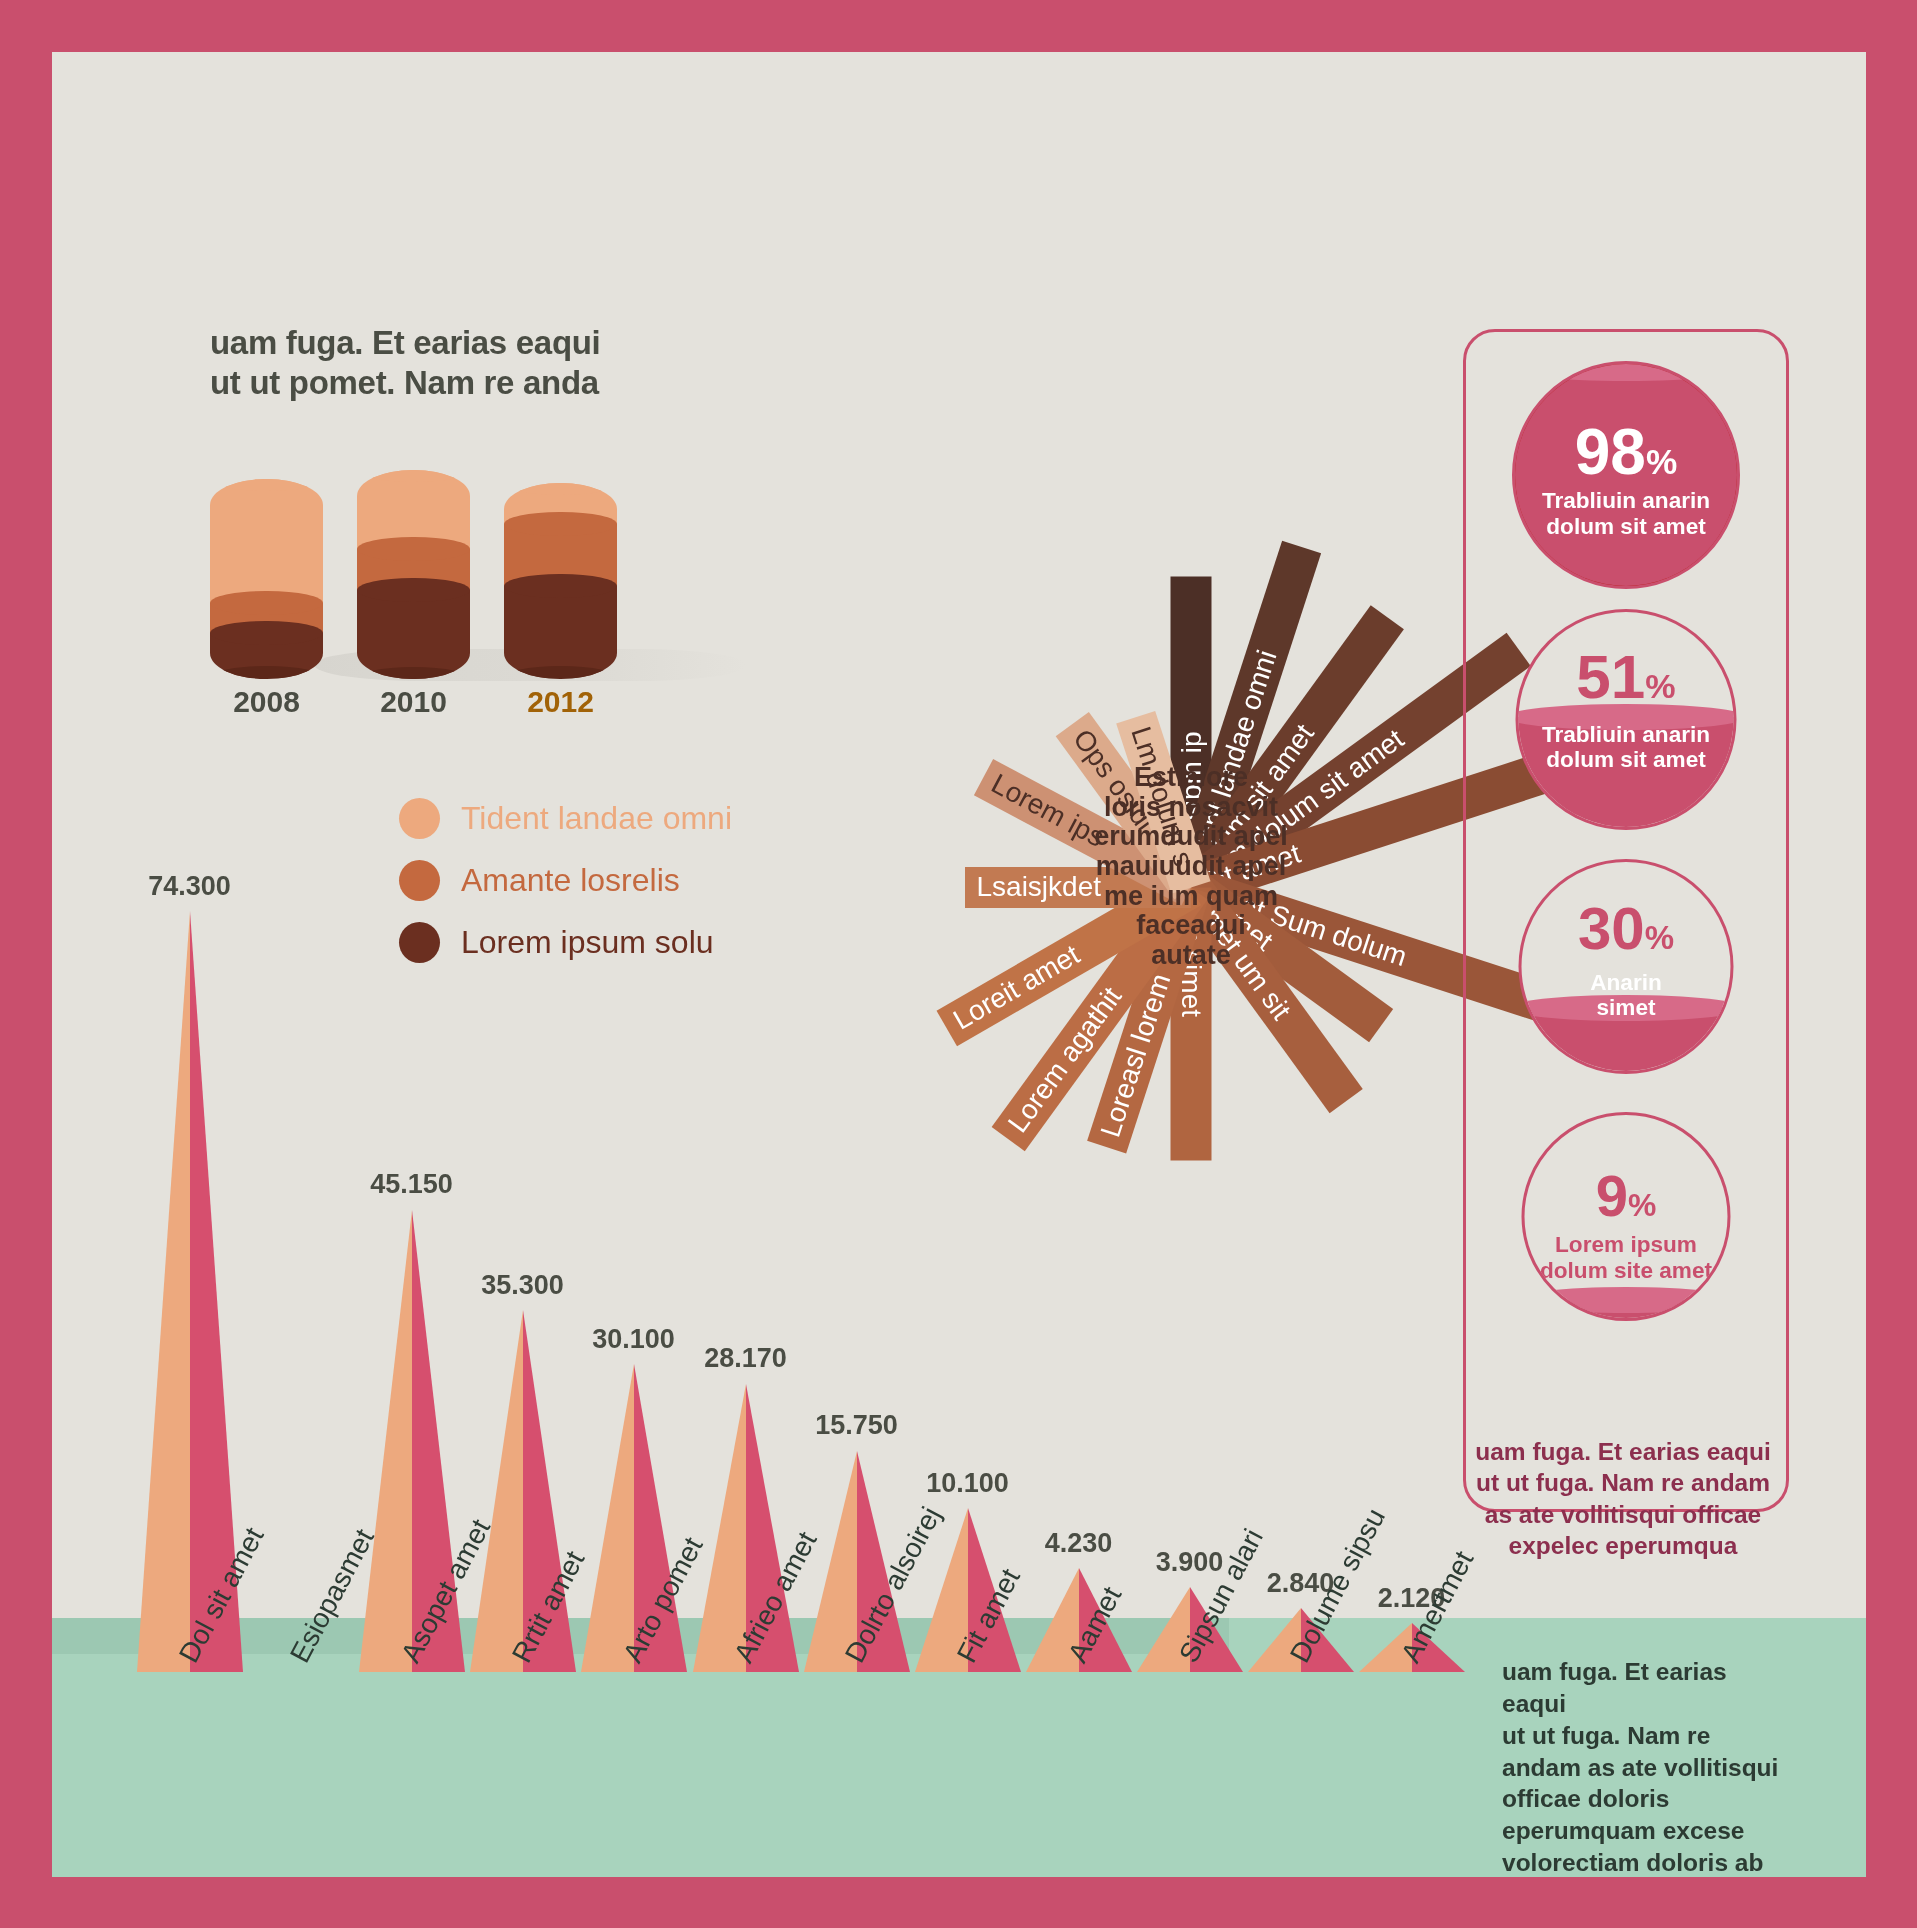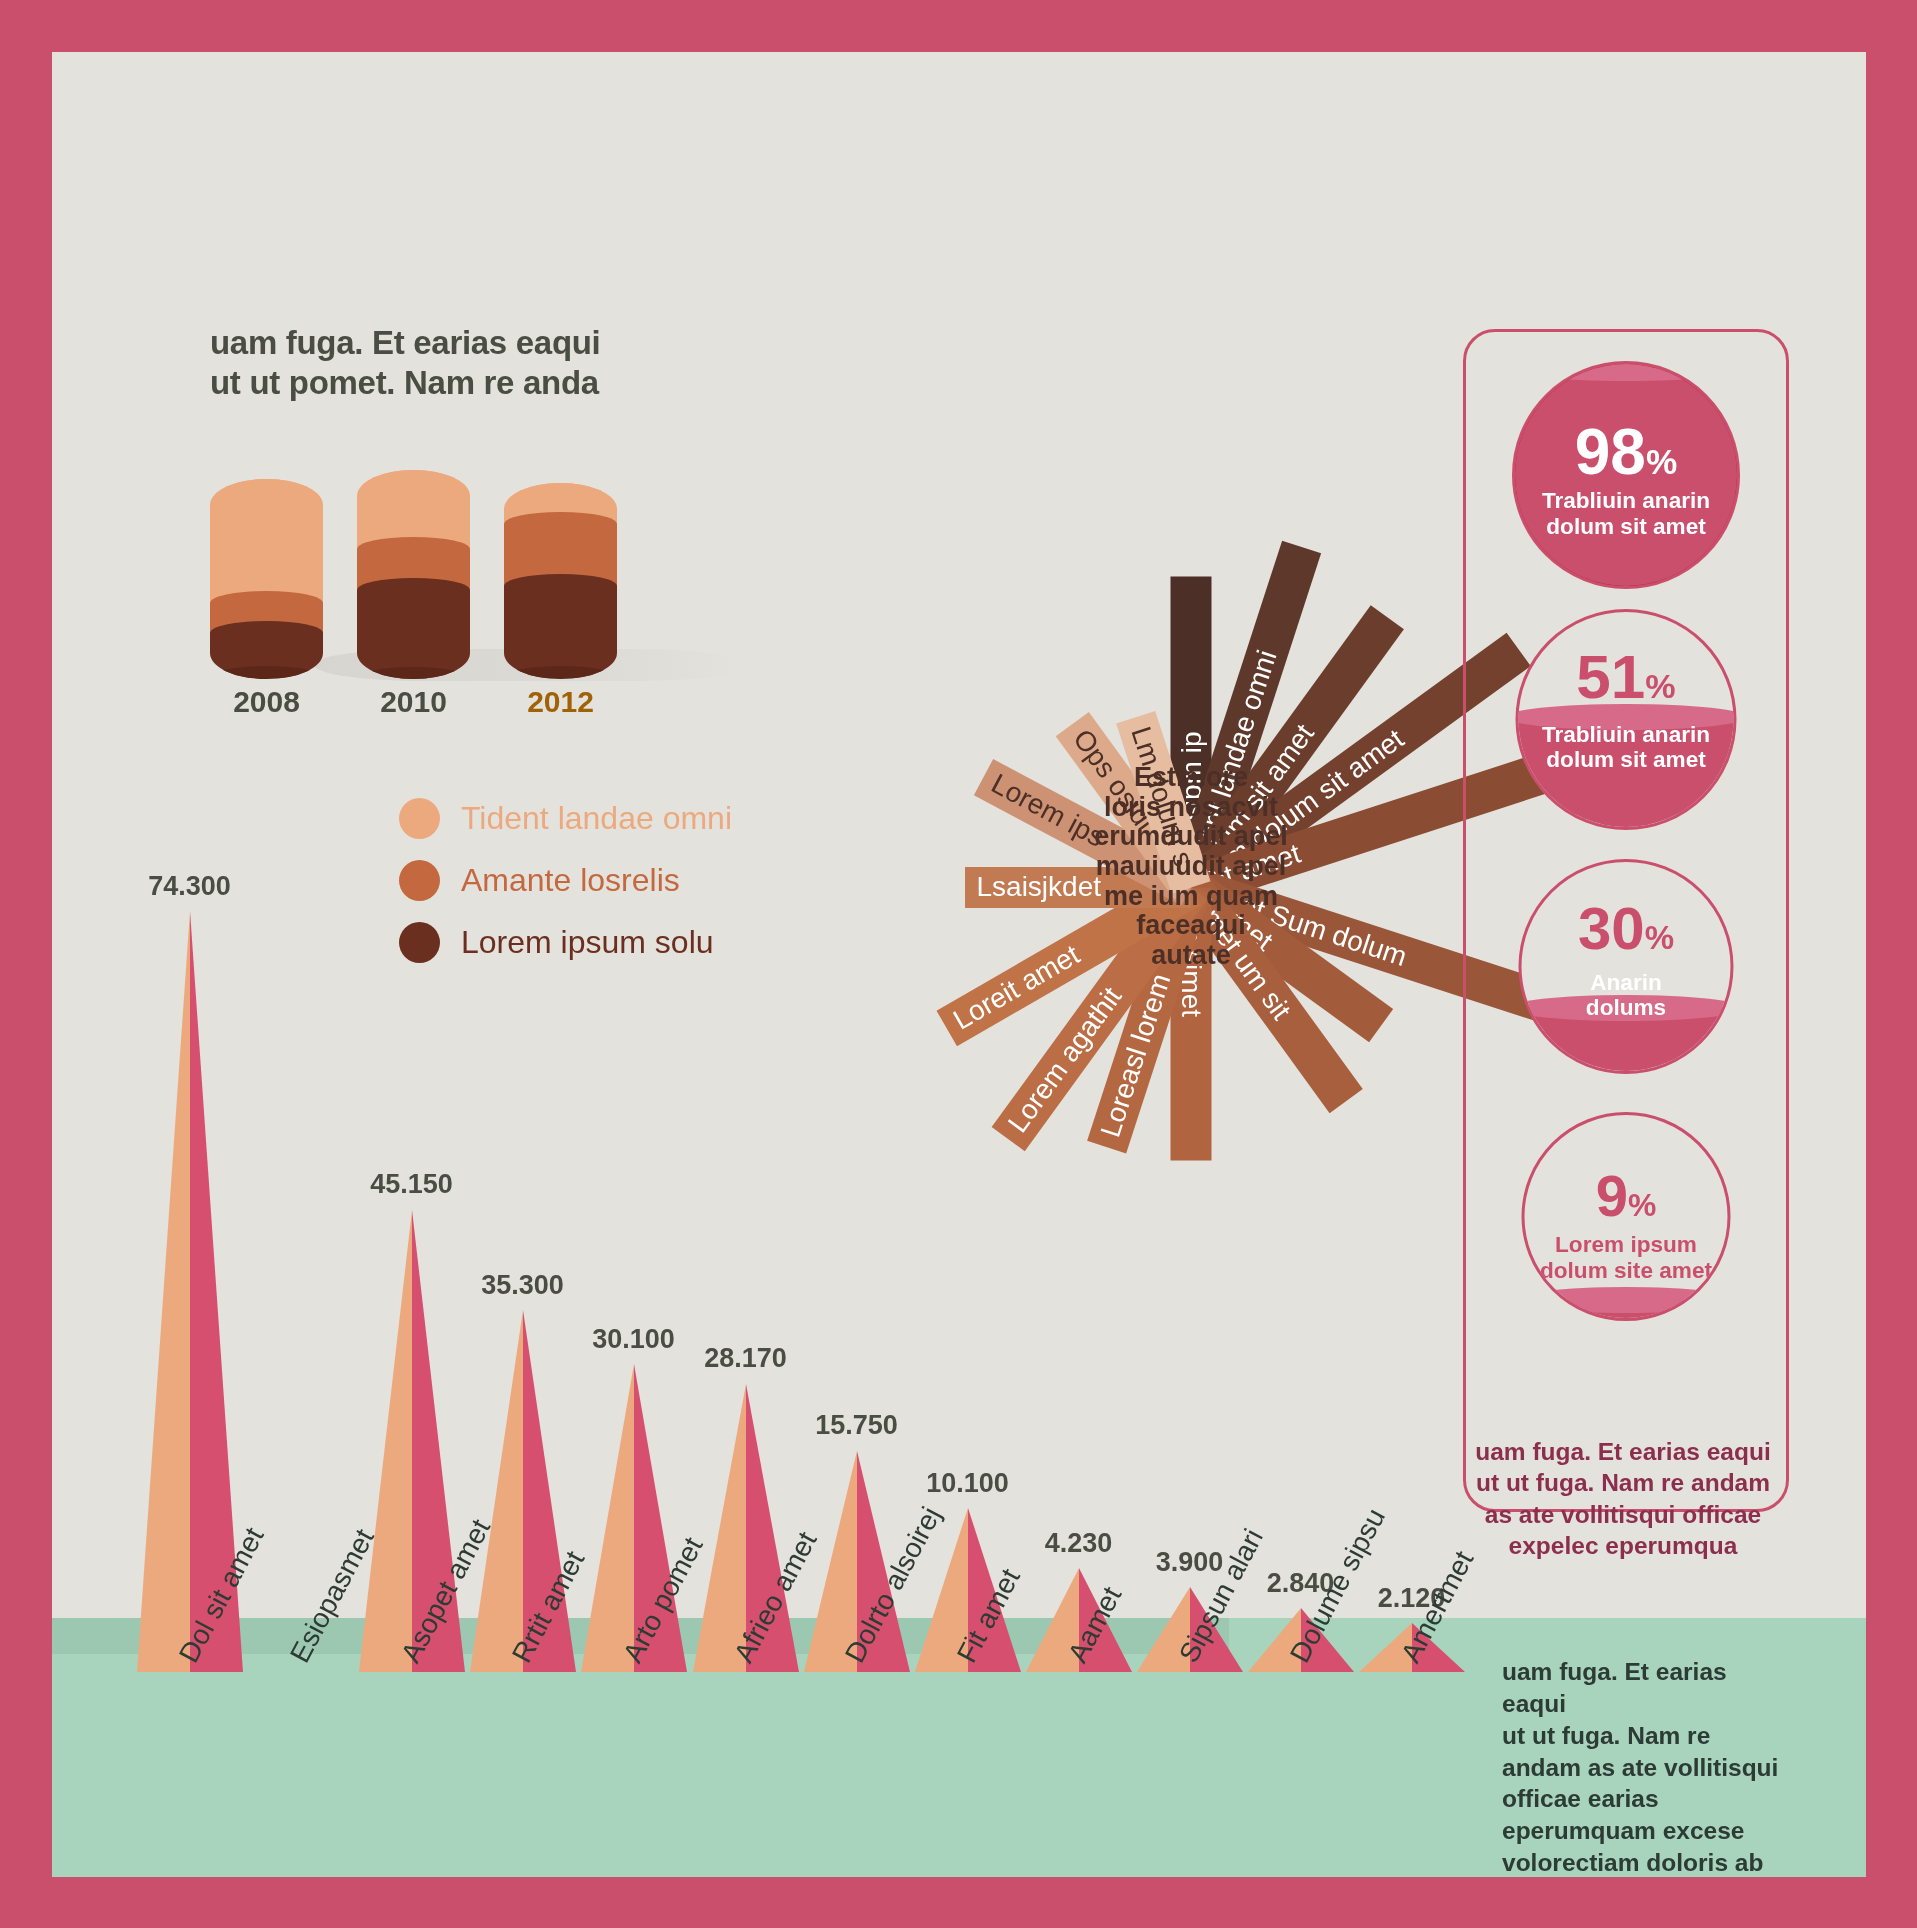--- a/index.html
+++ b/index.html
@@ -342,21 +342,21 @@
       </div>
     </div>
 
     <div class="circ" style="top:527px;width:209px;height:209px;border:3.8px solid #c94f6d;background:#e4e2dc;">
       <div class="fill" style="bottom:0;height:30%;"></div>
       <div class="txt" style="top:38px;">
         <div class="pct" style="font-size:60px;color:#c94f6d;">
           <span>30</span><span class="sym">%</span>
         </div>
         <div class="cap" style="color:#ffffff;margin-top:13px;">Anarin</div>
-        <div class="cap" style="color:#ffffff;margin-top:0;">dolums</div>
+        <div class="cap" style="color:#ffffff;margin-top:0;">simet</div>
       </div>
     </div>
 
     <div class="circ" style="top:780px;width:203px;height:203px;border:3.8px solid #c94f6d;background:#e4e2dc;">
       <div class="fill" style="bottom:0;height:9%;"></div>
       <div class="txt" style="top:53px;">
         <div class="pct" style="font-size:58px;color:#c94f6d;">
           <span>9</span><span class="sym">%</span>
         </div>
         <div class="cap" style="color:#c94f6d;margin-top:9.4px;">Lorem ipsum</div>
@@ -369,20 +369,20 @@
     <div>uam fuga. Et earias eaqui</div>
     <div>ut ut fuga. Nam re andam</div>
     <div>as ate vollitisqui officae</div>
     <div>expelec eperumqua</div>
   </div>
 
   <div class="br-text">
     <div>uam fuga. Et earias eaqui</div>
     <div>ut ut fuga. Nam re</div>
     <div>andam as ate vollitisqui</div>
-    <div>officae earias</div>
+    <div>officae doloris</div>
     <div>eperumquam excese</div>
     <div>volorectiam doloris ab</div>
 
   </div>
 
 </div>
 
 
 </body></html>

